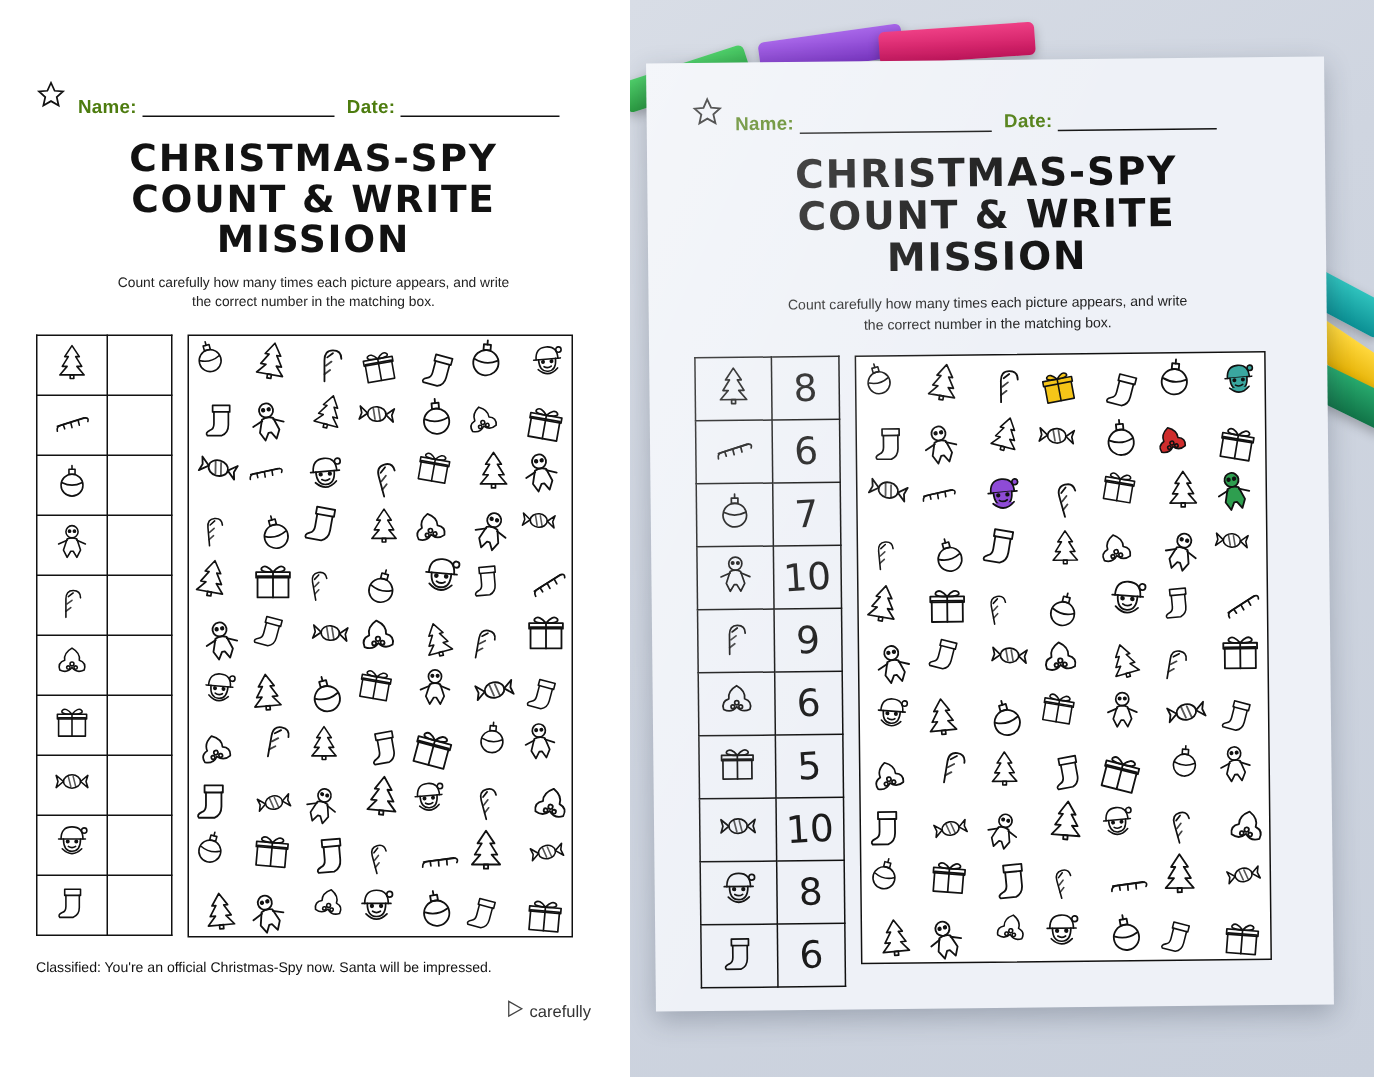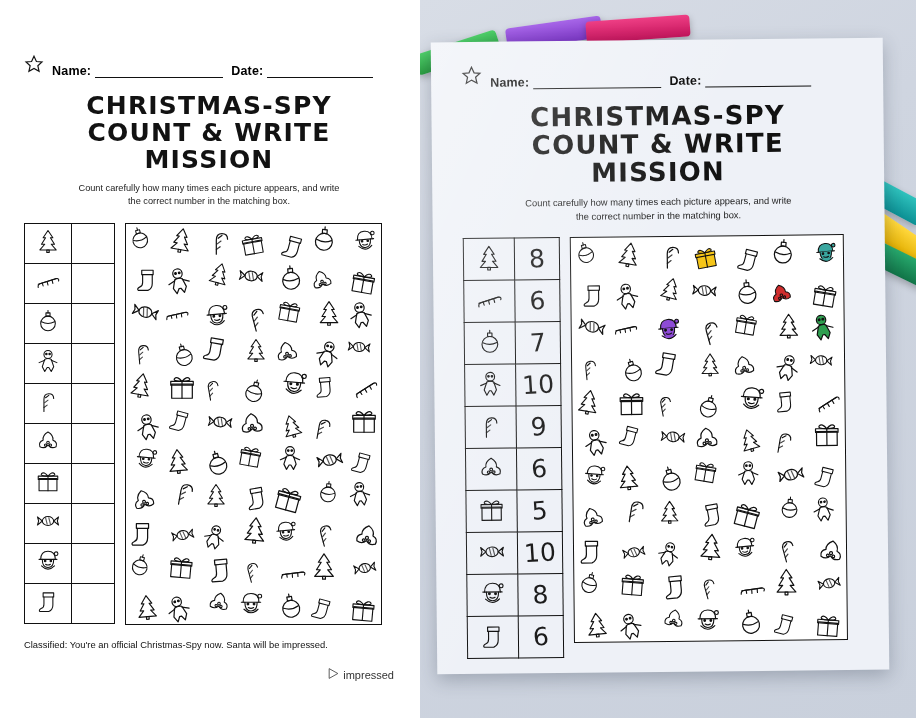--- a/index.html
+++ b/index.html
@@ -14,21 +14,21 @@
 
   
   #left-sheet{
     left:0;top:0;width:420px;height:718px;background:#ffffff;
   }
   .sheet-inner{position:absolute;left:24px;top:52px;width:370px;}
 
   .name-row{display:flex;align-items:flex-end;gap:8px;height:26px;}
   .star{flex:0 0 auto;}
   .field{display:flex;align-items:flex-end;gap:4px;}
-  .field-label{font-size:12.5px;font-weight:700;color:#000000;letter-spacing:.2px;
+  .field-label{font-size:12.5px;font-weight:700;color:#4d7c0f;letter-spacing:.2px;
       font-family:"Liberation Sans",sans-serif;white-space:nowrap;}
   .field-line{border-bottom:1.5px solid #111;height:14px;}
   .name-line{width:128px;}
   .date-line{width:106px;}
 
   .title{
     text-align:center;margin-top:14px;
     font-family:"DejaVu Sans", sans-serif;
     font-weight:700;
     letter-spacing:1.2px;
@@ -715,21 +715,21 @@
     </div>
 
     <div class="classified">Classified: You're an official Christmas-Spy now. Santa will be impressed.</div>
 
     <div class="brandrow">
       <span>
         <svg width="13" height="13" viewBox="0 0 24 24" fill="none" stroke="#444" stroke-width="1.6">
           <polygon points="4,3 20,12 4,21"></polygon>
         </svg>
       </span>
-      <span class="brand">impressed</span>
+      <span class="brand">carefully</span>
     </div>
   </div>
 </div>
 
 <div class="page" id="right-photo">
 
   <div class="marker" style="left:-6px;top:42px;width:86px;height:21px;background:linear-gradient(180deg,#4fd06a,#2a9b40);transform:rotate(-18deg);"></div>
   <div class="marker" style="left:86px;top:22px;width:96px;height:22px;background:linear-gradient(180deg,#a766e8,#7b36c4);transform:rotate(-8deg);"></div>
   <div class="marker" style="left:166px;top:18px;width:104px;height:22px;background:linear-gradient(180deg,#ee3f85,#c4145b);transform:rotate(-4deg);"></div>
   <div class="marker" style="left:392px;top:176px;width:118px;height:24px;background:linear-gradient(180deg,#2fc2bd,#0b8f93);transform:rotate(28deg);"></div>

